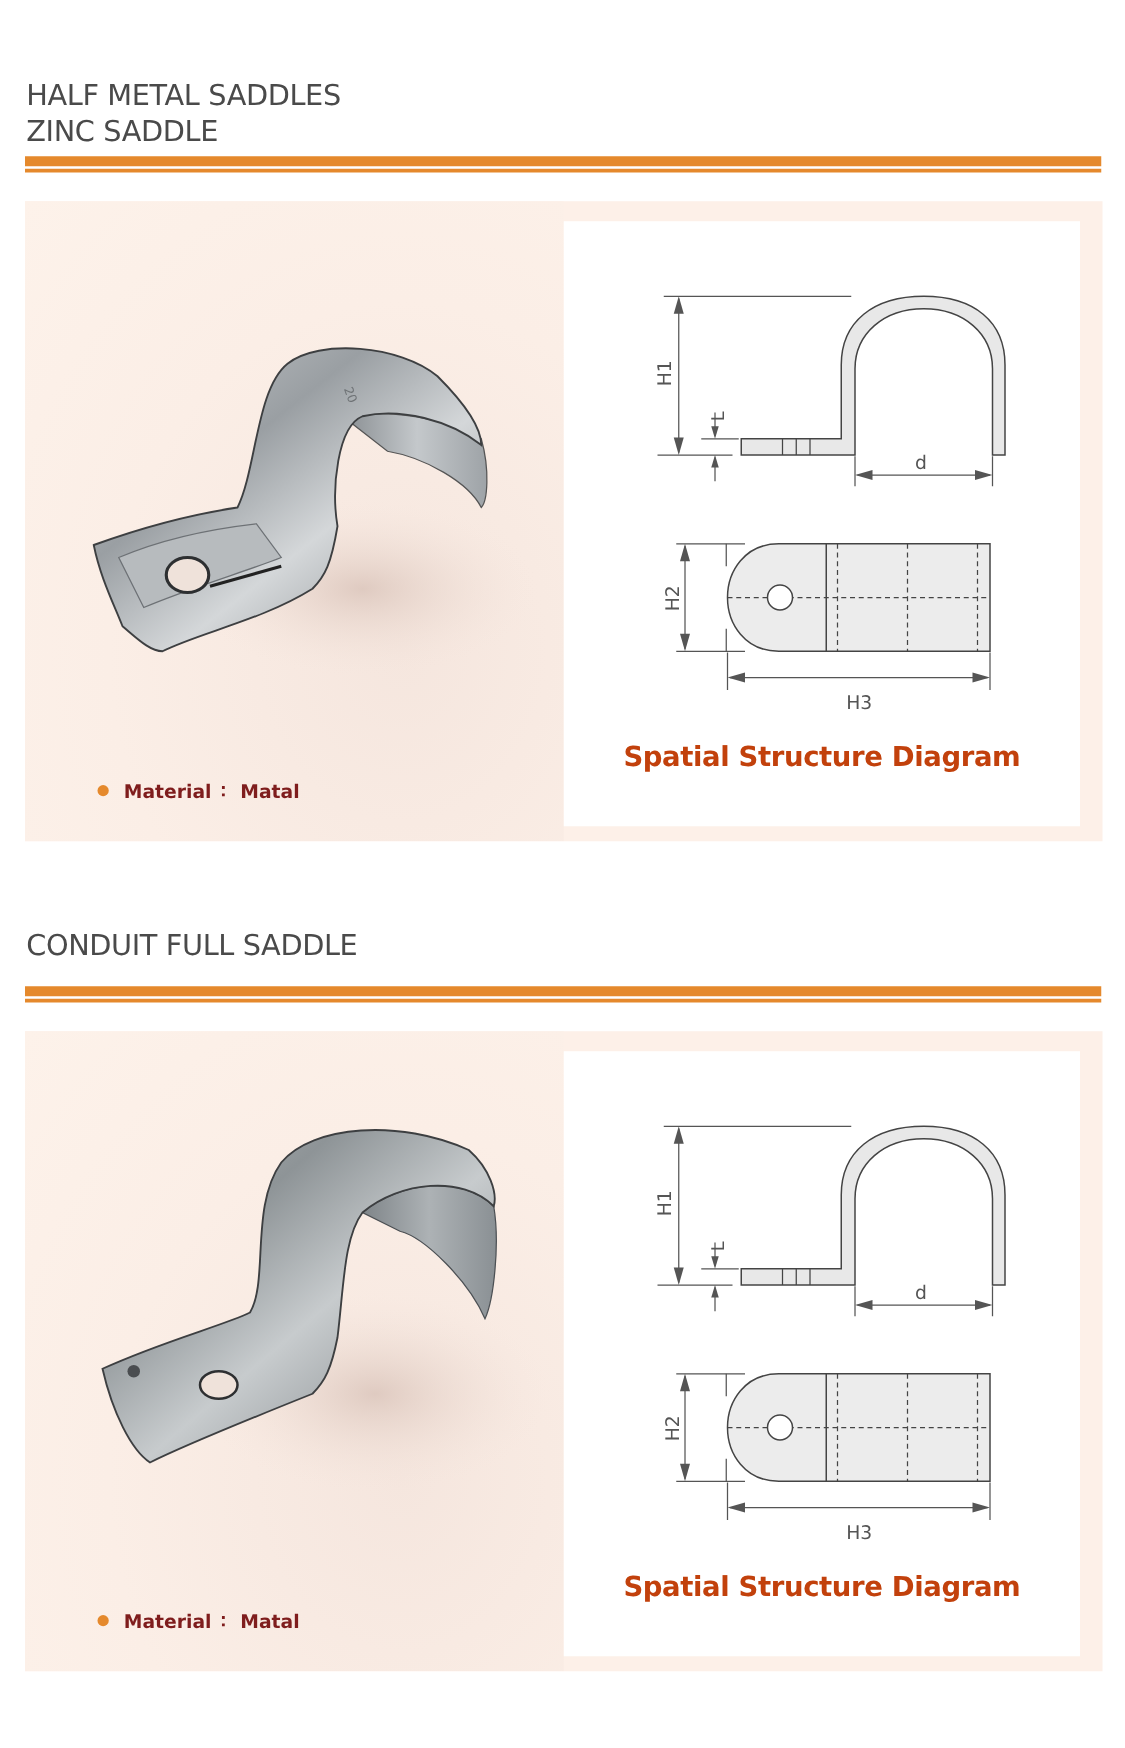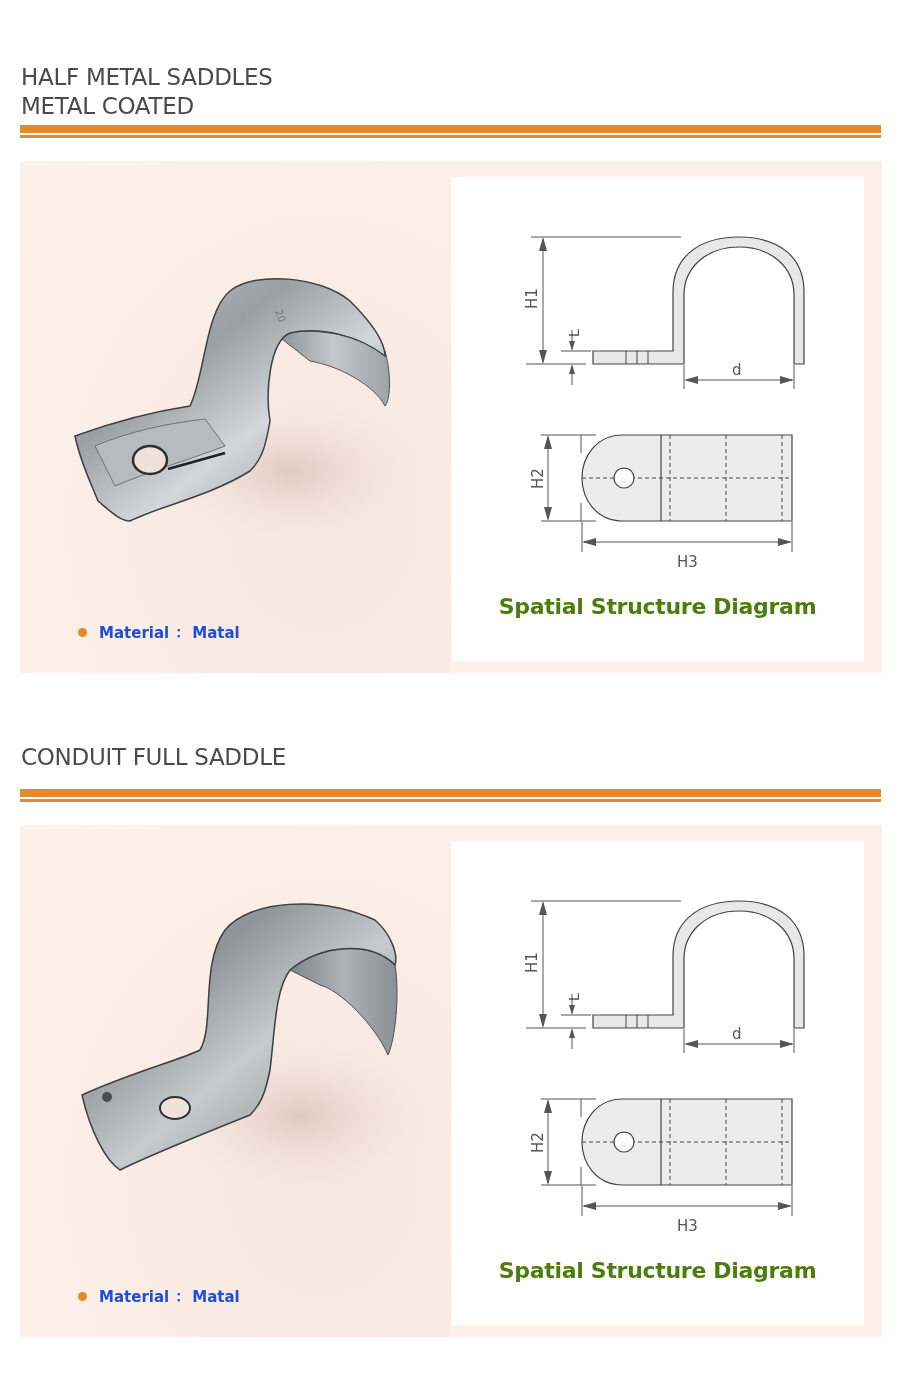--- a/index.html
+++ b/index.html
@@ -15,36 +15,36 @@
     }
     .title-rule-thick { position: absolute; left: 20px; width: 861px; height: 8px; background: #e5892c; }
     .title-rule-thin { position: absolute; left: 20px; width: 861px; height: 3px; background: #e5892c; }
 
     .panel { position: absolute; left: 20px; width: 862px; height: 512px; background: #fdf0e8; overflow: hidden; }
     .photo-area { position: absolute; left: 0; top: 0; width: 431px; height: 512px;
       background: radial-gradient(ellipse at 70% 70%, #f5e6de 0%, #fbeee6 55%, #fdf2ea 100%); }
     .diagram-box { position: absolute; left: 431px; top: 16px; width: 413px; height: 484px; background: #ffffff; }
 
     .material { position: absolute; left: 58px; display: flex; align-items: center;
-      font-family: "DejaVu Sans", sans-serif; font-weight: bold; font-size: 15px; color: #1d4ed8; }
+      font-family: "DejaVu Sans", sans-serif; font-weight: bold; font-size: 15px; color: #7f1d1d; }
     .material .dot { width: 9px; height: 9px; border-radius: 50%; background: #e5892c; margin-right: 12px; }
     .material .sep { margin: 0 6px 0 2px; }
 
     .diagram-caption { position: absolute; left: 0; width: 100%; text-align: center;
-      font-family: "DejaVu Sans", sans-serif; font-weight: bold; font-size: 22px; color: #4d7c0f; letter-spacing: -0.3px; }
+      font-family: "DejaVu Sans", sans-serif; font-weight: bold; font-size: 22px; color: #c2410c; letter-spacing: -0.3px; }
 
     svg text { font-family: "DejaVu Sans", sans-serif; }
   </style>
 </head>
 <body>
 
 <div class="section" style="top:0; height:690px;">
   <div class="section-title" style="top:63px;">
     <div>HALF METAL SADDLES</div>
-    <div>METAL COATED</div>
+    <div>ZINC SADDLE</div>
   </div>
   <div class="title-rule-thick" style="top:125px;"></div>
   <div class="title-rule-thin" style="top:135px;"></div>
 
   <div class="panel" style="top:161px;">
     <div class="photo-area">
       <svg width="431" height="512" viewBox="0 0 431 512">
         <defs>
           <linearGradient id="zinc1" x1="0" y1="0" x2="1" y2="1">
             <stop offset="0" stop-color="#c9ccce"></stop>

